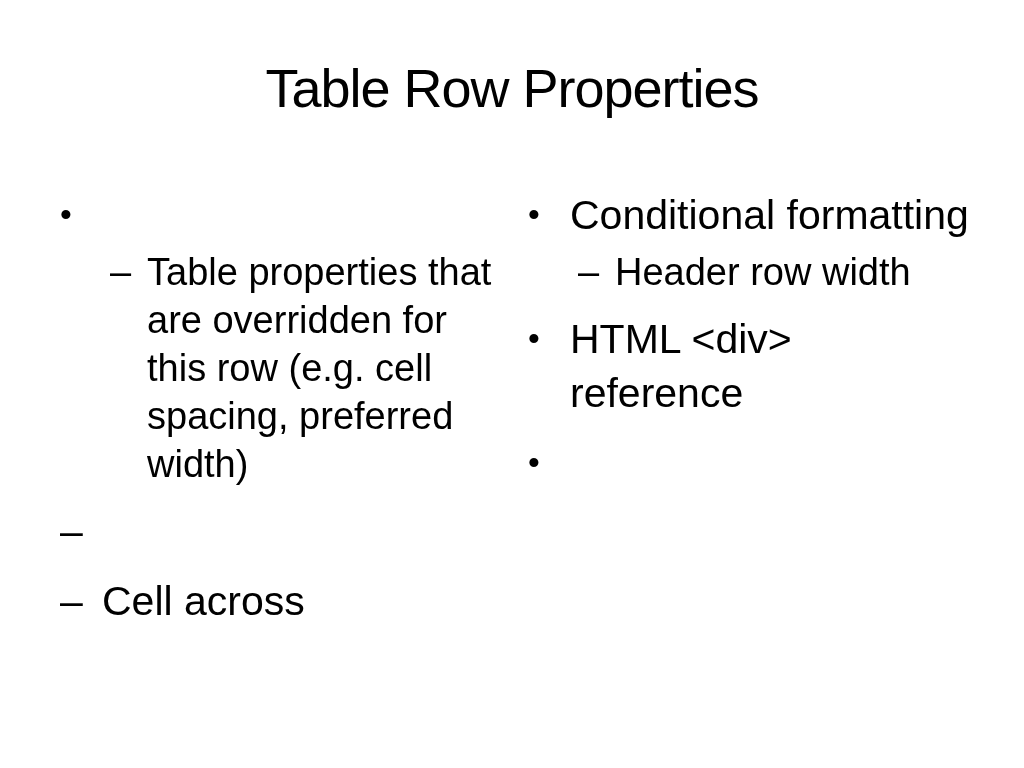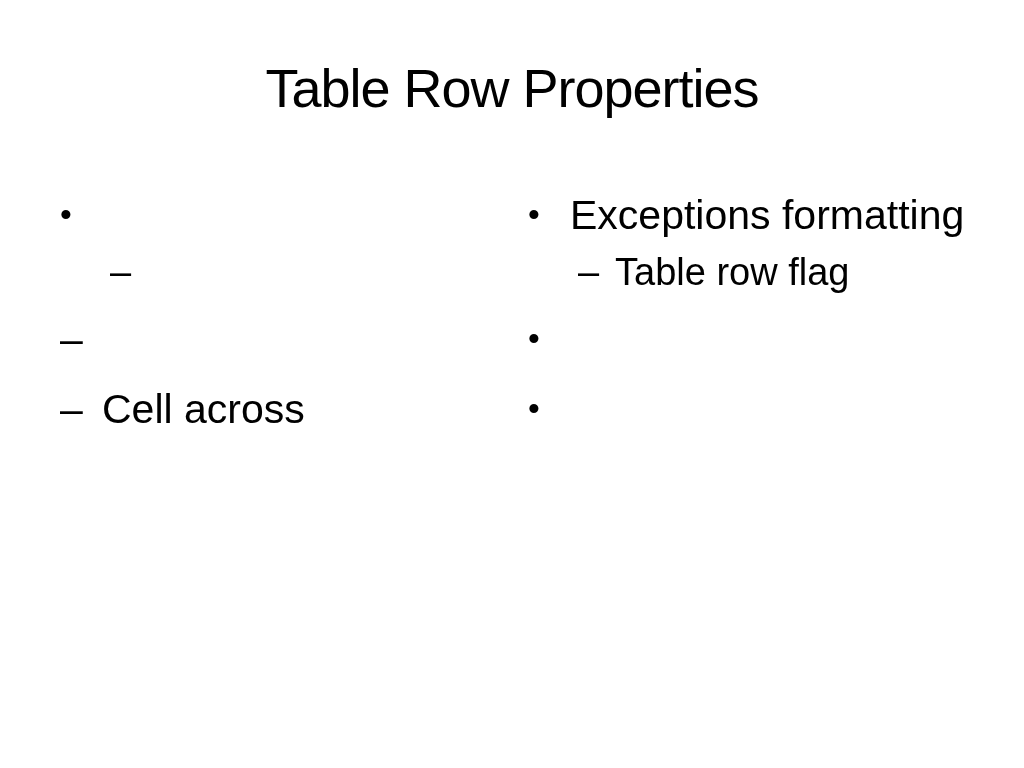--- a/index.html
+++ b/index.html
@@ -75,47 +75,49 @@
   <div class="slide-title">Table Row Properties</div>
 
   <div class="column column-left">
 
     <div class="item l1">
       <span class="marker bullet">•</span>
     </div>
 
     <div class="item l2">
       <span class="marker dash">–</span>
+      <span class="item-text">Table properties that are overridden for this row (e.g. cell spacing, preferred width)</span>
     </div>
 
     <div class="item l1">
       <span class="marker dash">–</span>
     </div>
 
     <div class="item l1">
       <span class="marker dash">–</span>
       <span class="item-text">Cell across</span>
     </div>
 
   </div>
 
   <div class="column column-right">
 
     <div class="item l1">
       <span class="marker bullet">•</span>
-      <span class="item-text">Exceptions formatting</span>
+      <span class="item-text">Conditional formatting</span>
     </div>
 
     <div class="item l2">
       <span class="marker dash">–</span>
-      <span class="item-text">Table row flag</span>
+      <span class="item-text">Header row width</span>
     </div>
 
     <div class="item l1">
       <span class="marker bullet">•</span>
+      <span class="item-text">HTML &lt;div&gt; reference</span>
     </div>
 
     <div class="item l1">
       <span class="marker bullet">•</span>
     </div>
 
   </div>
 
 </div>
 

